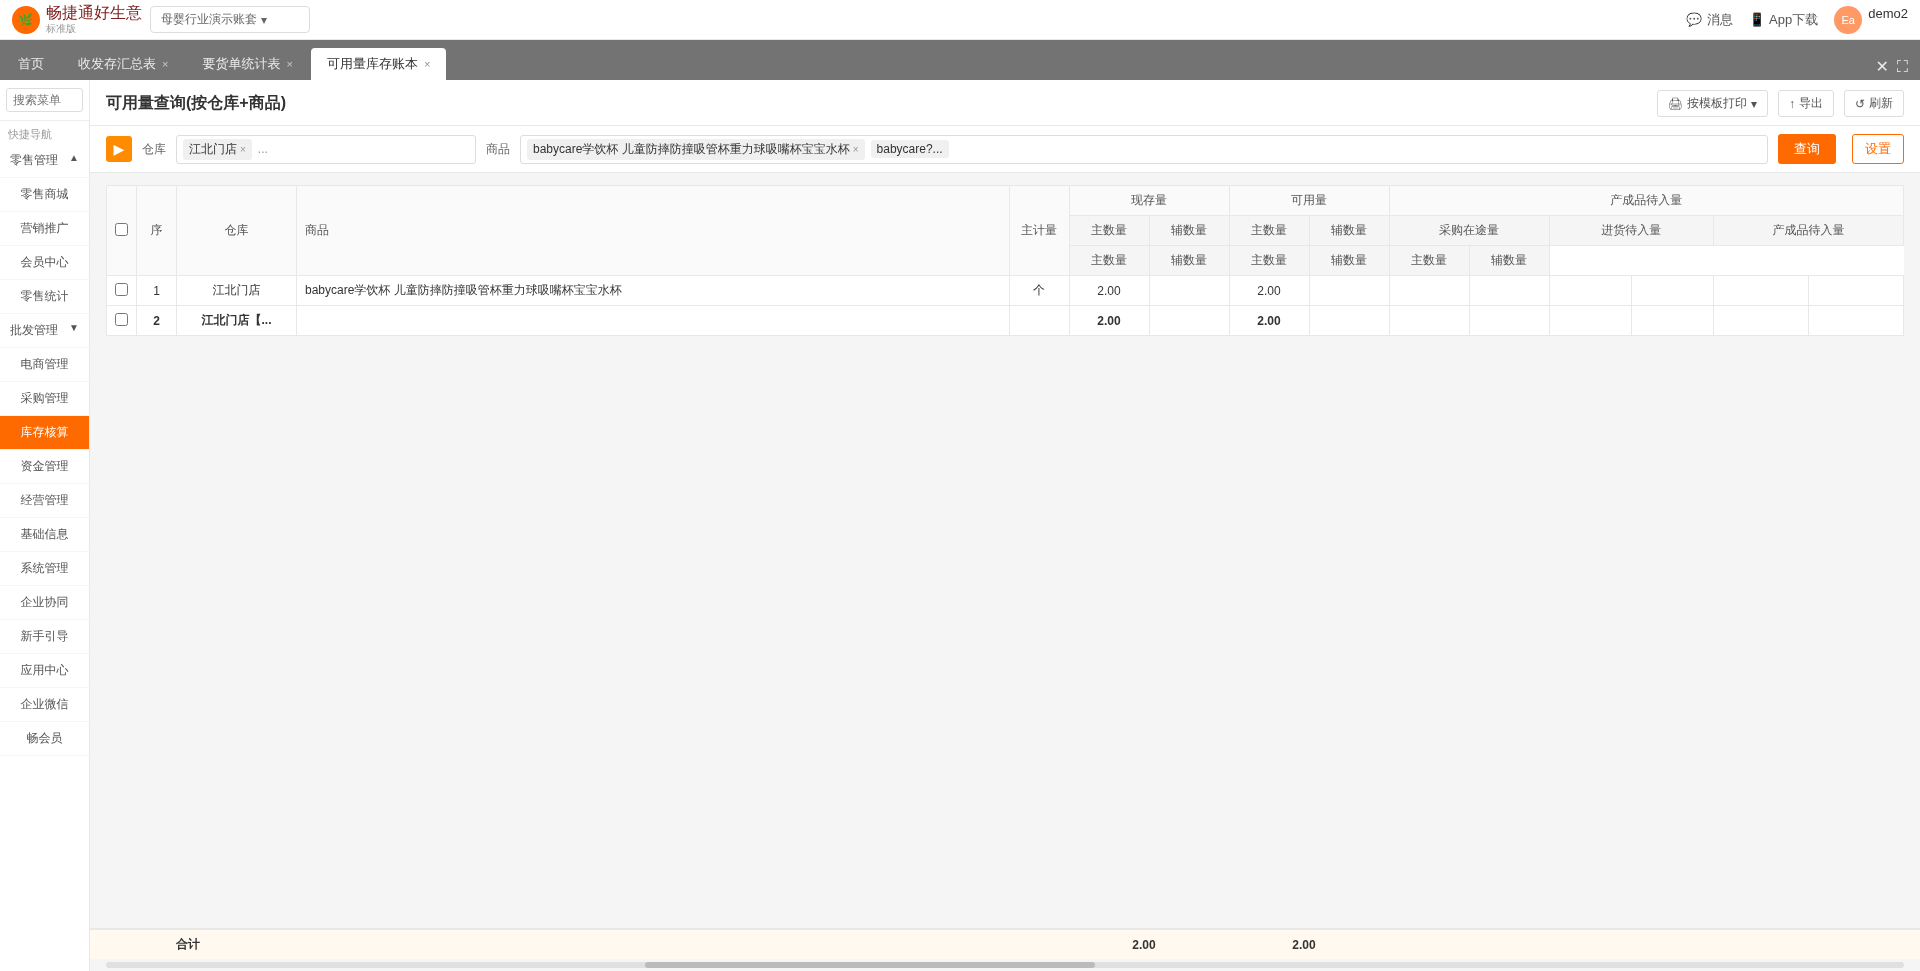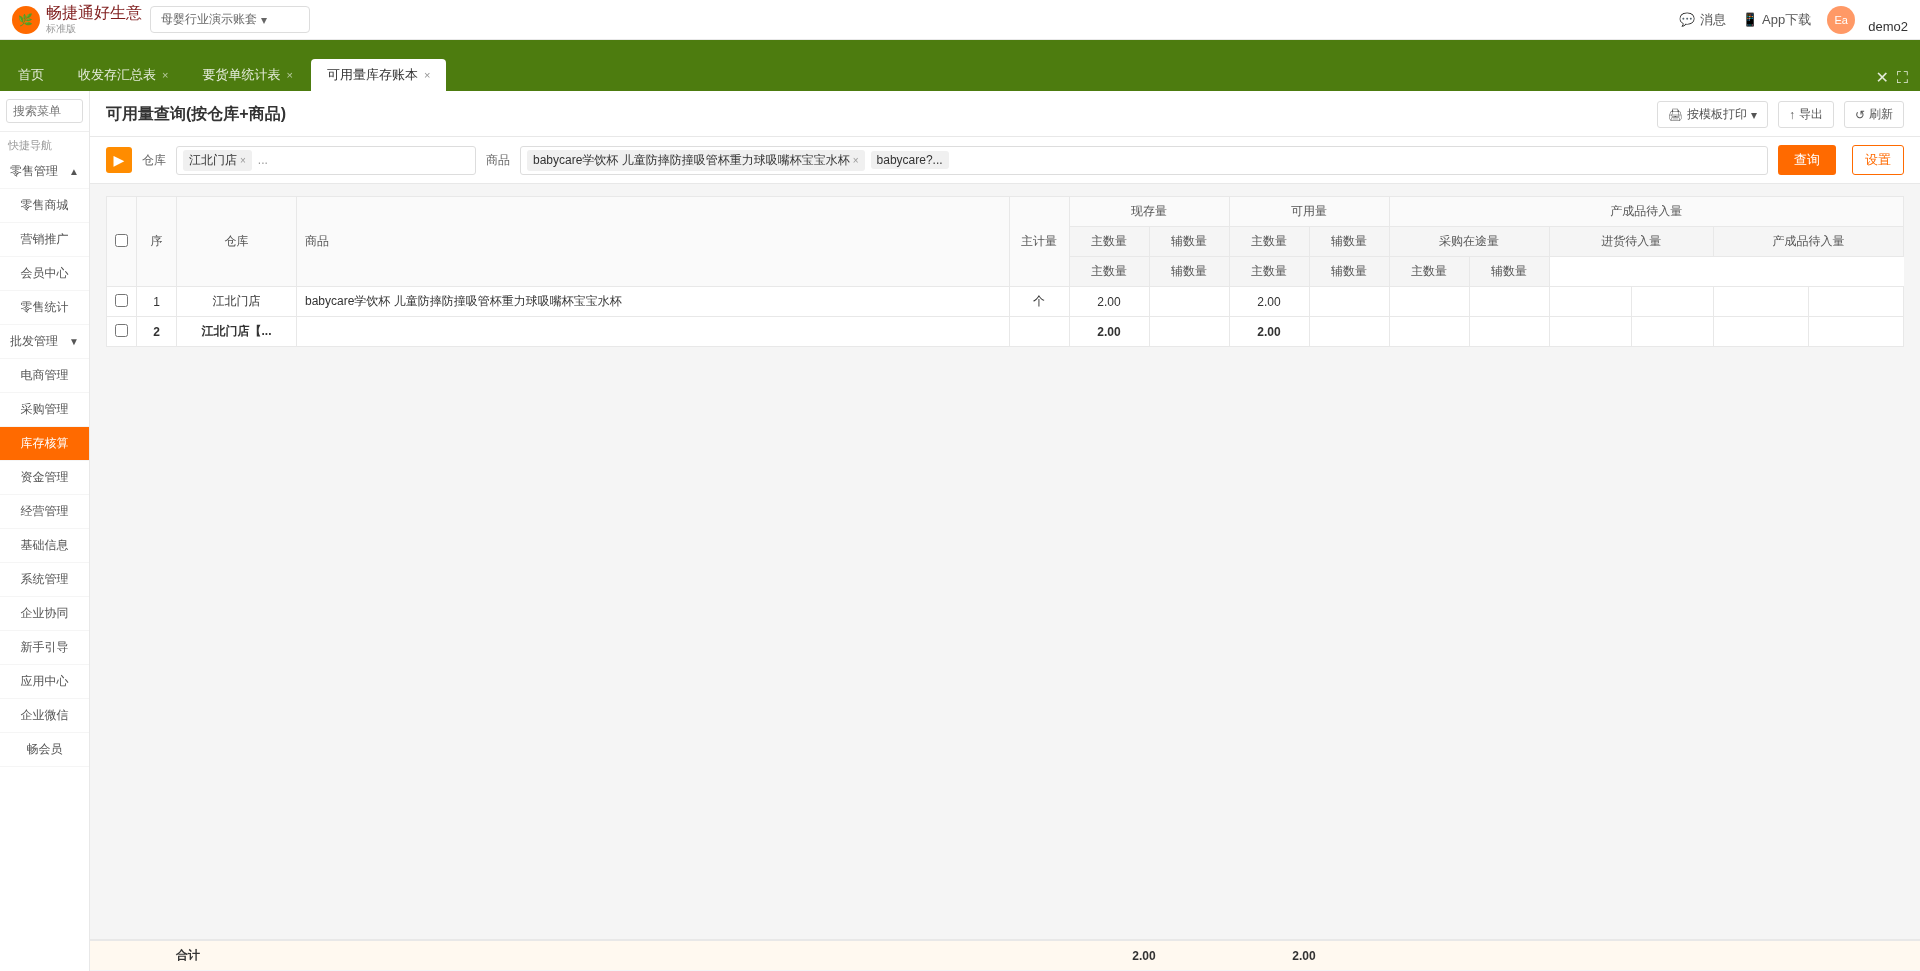--- a/index.html
+++ b/index.html
@@ -81,22 +81,22 @@
       display: flex;
       align-items: center;
       justify-content: center;
       color: white;
       font-size: 11px;
     }
     .user-name { font-size: 13px; color: #333; cursor: pointer; }
 
     
     .tab-bar {
-      height: 51px;
-      background: #4d7c0f;
+      height: 40px;
+      background: #737373;
       display: flex;
       align-items: flex-end;
       padding-left: 0;
       position: relative;
     }
     .tab-item {
       height: 32px;
       padding: 0 16px;
       display: flex;
       align-items: center;
@@ -167,21 +167,20 @@
     }
     .sidebar-item {
       padding: 8px 6px;
       text-align: center;
       cursor: pointer;
       font-size: 12px;
       color: #555;
       border-bottom: 1px solid #f5f5f5;
       display: flex;
       flex-direction: column;
-      align-items: center;
       gap: 2px;
     }
     .sidebar-item.active { background: #ff6a00; color: white; }
     .sidebar-item.has-arrow {
       flex-direction: row;
       justify-content: space-between;
       text-align: left;
       padding: 8px 10px;
     }
     .sidebar-item.has-arrow .arrow { font-size: 10px; }
@@ -378,21 +377,21 @@
   </div>
   <div class="top-header-right">
     <div class="msg-icon">
       <span>💬</span>
       <span>消息</span>
     </div>
     <div class="app-download">
       <span>📱</span>
       <span>App下载</span>
     </div>
-    <div style="display:flex;align-items:flex-end;gap:13px;cursor:pointer">
+    <div style="display:flex;align-items:flex-start;gap:6px;cursor:pointer">
       <div class="avatar-circle">
         <span>Ea</span>
       </div>
       <span class="user-name">demo2</span>
     </div>
   </div>
 </div>
 
 <div class="tab-bar">
   <div class="tab-item">

